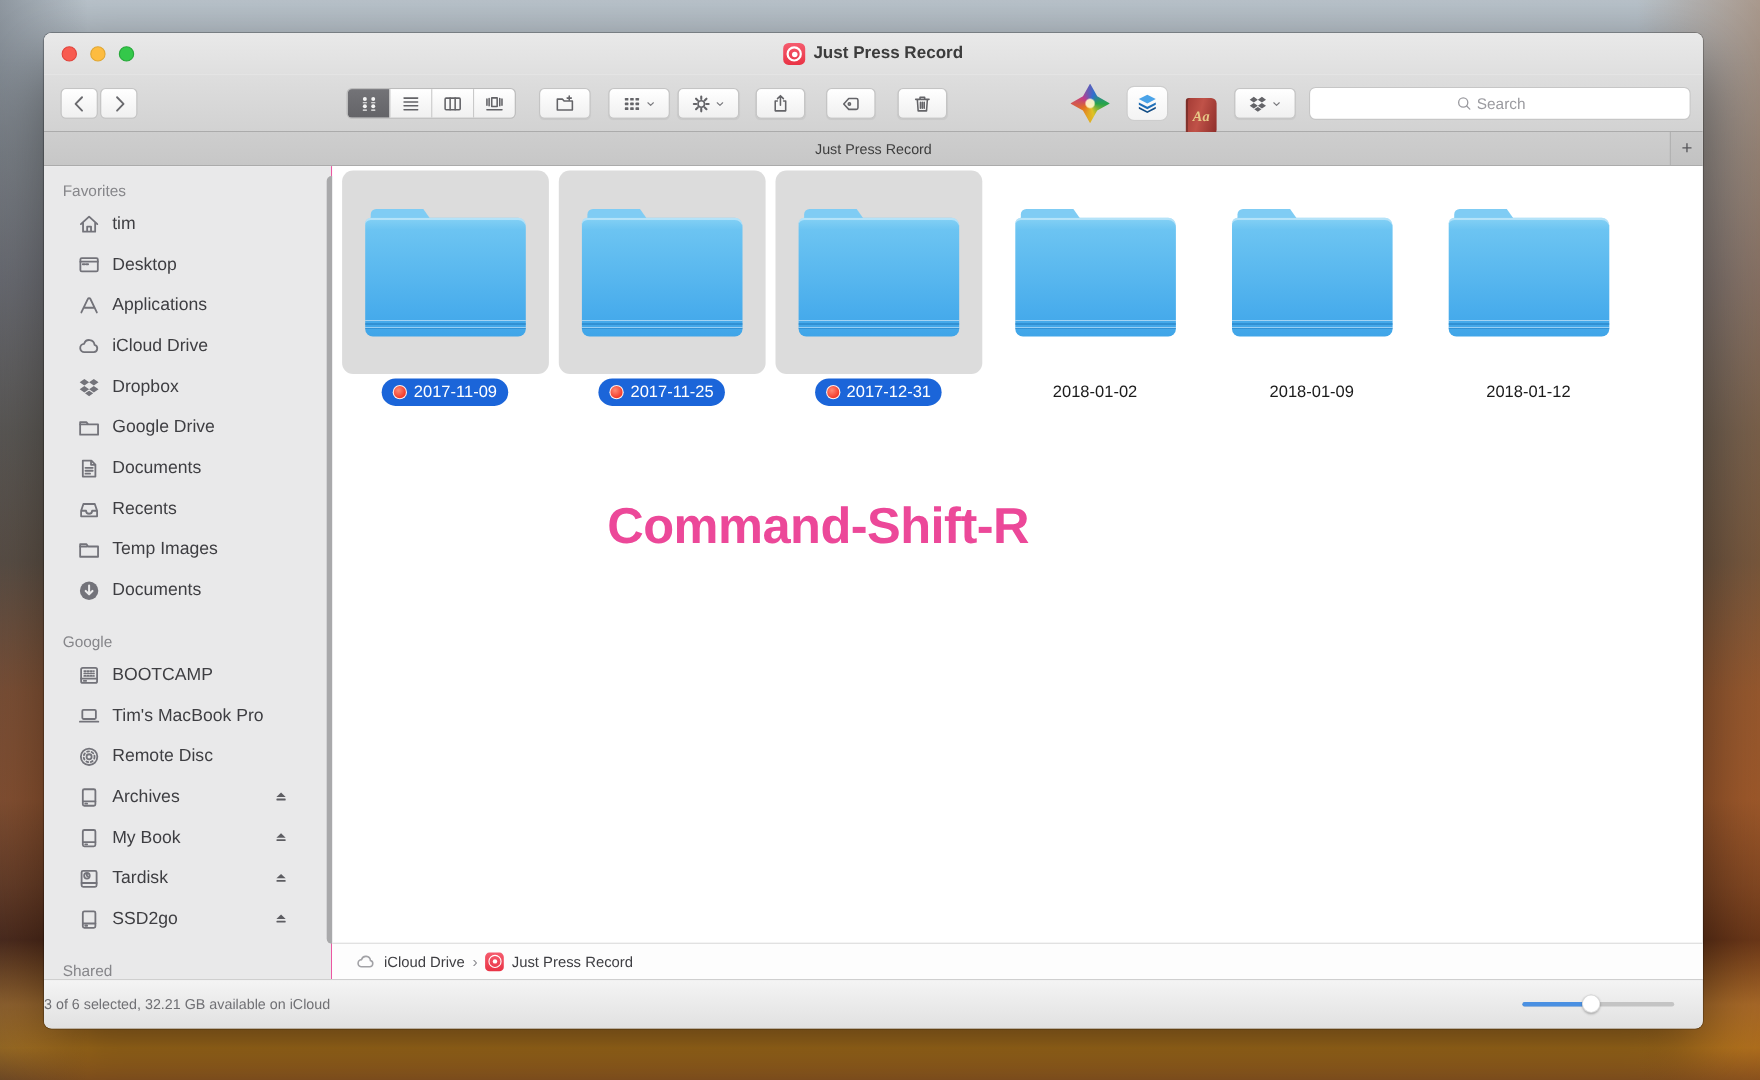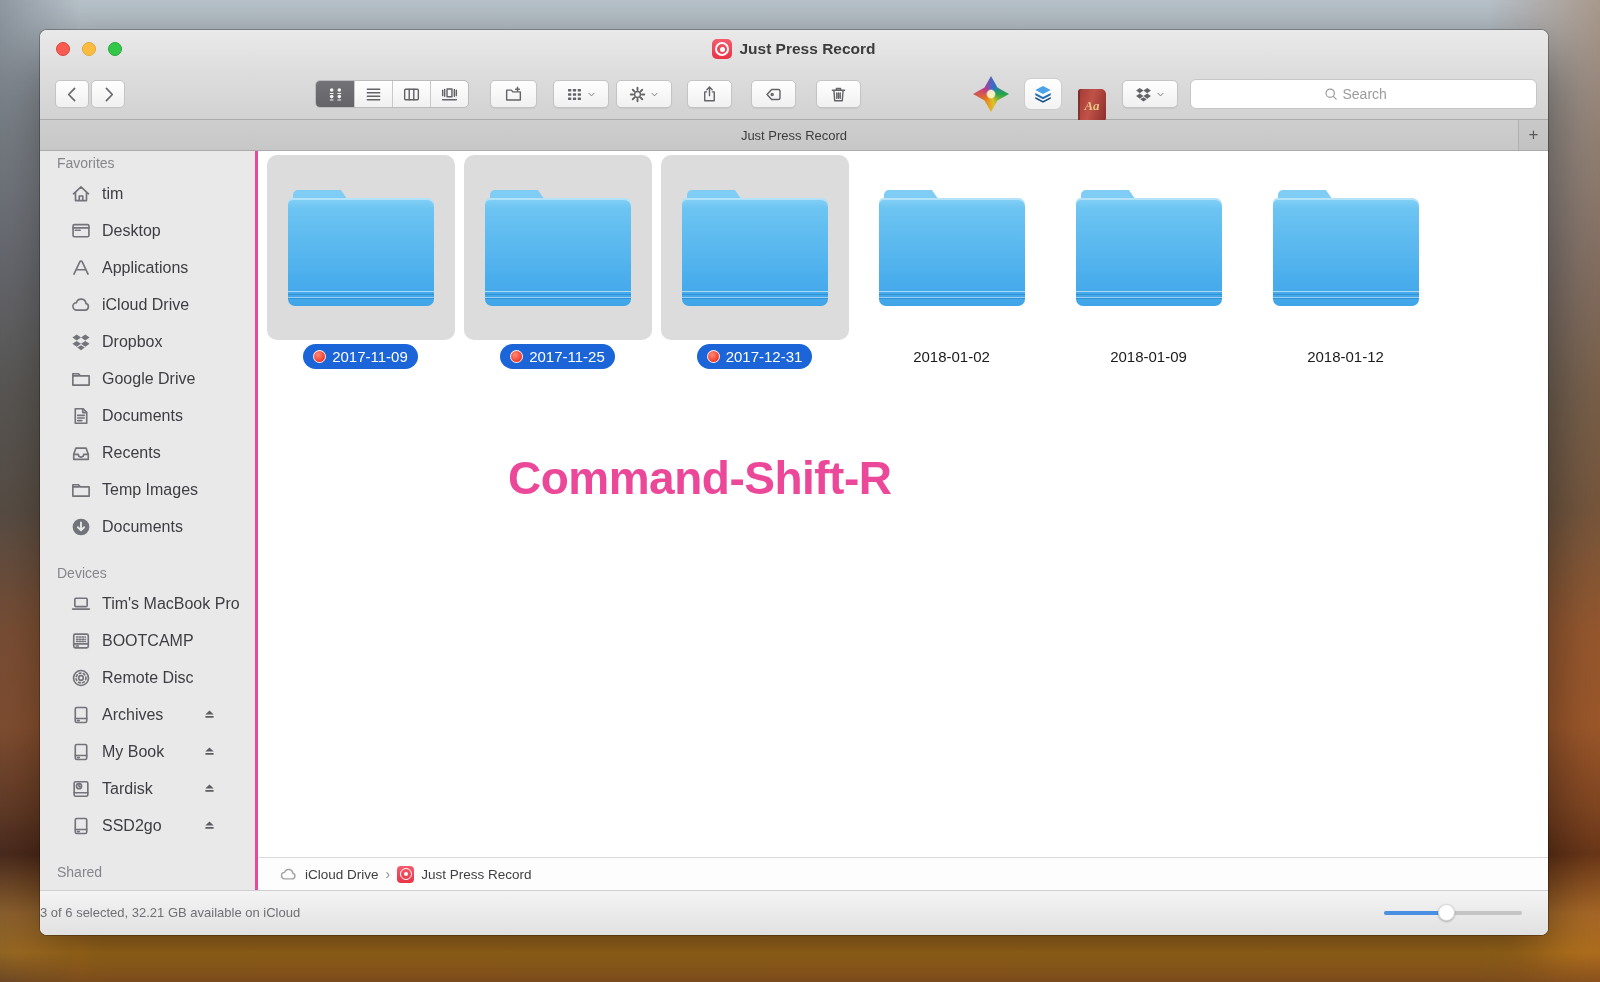--- a/index.html
+++ b/index.html
@@ -66,21 +66,21 @@
 
   
   .tabbar{position:relative;height:31px;background:linear-gradient(#cecece,#c7c7c7);border-bottom:1px solid #ababab;
     display:flex;align-items:center;justify-content:center;}
   .tab-label{font-size:13px;color:#3d3d3d;}
   .new-tab{position:absolute;right:0;top:0;bottom:0;width:30px;border-left:1px solid #b0b0b0;display:flex;
     align-items:center;justify-content:center;font-size:17px;color:#58585c;background:linear-gradient(#c9c9c9,#c2c2c2);}
 
   
   .main{position:relative;height:739px;display:flex;}
-  .sidebar{width:218px;height:100%;background:#e9e9ea;border-right:3px solid #ec4899;overflow:hidden;flex:0 0 auto;position:relative;}
+  .sidebar{width:262px;height:100%;background:#e9e9ea;border-right:1px solid #ec4899;padding-top:10px;overflow:hidden;flex:0 0 auto;position:relative;}
   .sb-section{margin-top:16px;}
   .sb-section:first-child{margin-top:0;}
   .sb-header{height:24px;line-height:24px;padding-left:17px;font-size:14px;font-weight:500;color:#86868a;}
   .sb-item{height:37px;display:flex;align-items:center;padding-left:30px;gap:10px;color:#3e3e42;font-size:16px;cursor:default;}
   .sb-icn{width:22px;height:22px;color:#73737a;flex:0 0 auto;}
   .sb-label{white-space:nowrap;}
   .eject{width:15px;height:15px;color:#5d5d62;margin-left:auto;margin-right:38px;flex:0 0 auto;}
   .sidebar-scrollbar{position:absolute;left:257px;top:9px;width:9px;height:698px;border-radius:5px;background:#a9a9ab;}
 
   .content{position:relative;flex:1;background:#fff;}
@@ -394,39 +394,39 @@
               <span class="icn sb-icn">
                 <svg viewBox="0 0 20 20">
                   <circle cx="10" cy="10" r="7.6" fill="currentColor" stroke="none"></circle>
                   <path d="M10 5.8v7M7.2 10.2 10 13l2.8-2.8" stroke="#e9e9ea" stroke-width="1.7"></path>
                 </svg>
               </span>
               <span class="sb-label">Documents</span>
             </div>
           </div>
           <div class="sb-section">
-            <div class="sb-header">Devices</div>
-            <div class="sb-item">
-              <span class="icn sb-icn">
-                <svg viewBox="0 0 20 20">
-                  <rect x="4.4" y="4.8" width="11.2" height="7.6" rx="1"></rect>
-                  <path d="M2.4 14.6h15.2"></path>
-                </svg>
-              </span>
-              <span class="sb-label">Tim's MacBook Pro</span>
-            </div>
+            <div class="sb-header">Google</div>
             <div class="sb-item">
               <span class="icn sb-icn">
                 <svg viewBox="0 0 20 20">
                   <rect x="3.4" y="3.8" width="13.2" height="12.4" rx="1.4"></rect>
                   <path d="M3.4 12.6h13.2M5.6 14.5h2"></path>
                   <path d="M6 6.4h8M6 8.4h8M6 10.4h8" stroke-dasharray="1.2 1.4"></path>
                 </svg>
               </span>
               <span class="sb-label">BOOTCAMP</span>
+            </div>
+            <div class="sb-item">
+              <span class="icn sb-icn">
+                <svg viewBox="0 0 20 20">
+                  <rect x="4.4" y="4.8" width="11.2" height="7.6" rx="1"></rect>
+                  <path d="M2.4 14.6h15.2"></path>
+                </svg>
+              </span>
+              <span class="sb-label">Tim's MacBook Pro</span>
             </div>
             <div class="sb-item">
               <span class="icn sb-icn">
                 <svg viewBox="0 0 20 20">
                   <circle cx="10" cy="10" r="6.8"></circle>
                   <circle cx="10" cy="10" r="2.1"></circle>
                   <circle cx="10" cy="10" r="4.5" stroke-dasharray="1.6 2.2"></circle>
                 </svg>
               </span>
               <span class="sb-label">Remote Disc</span>

